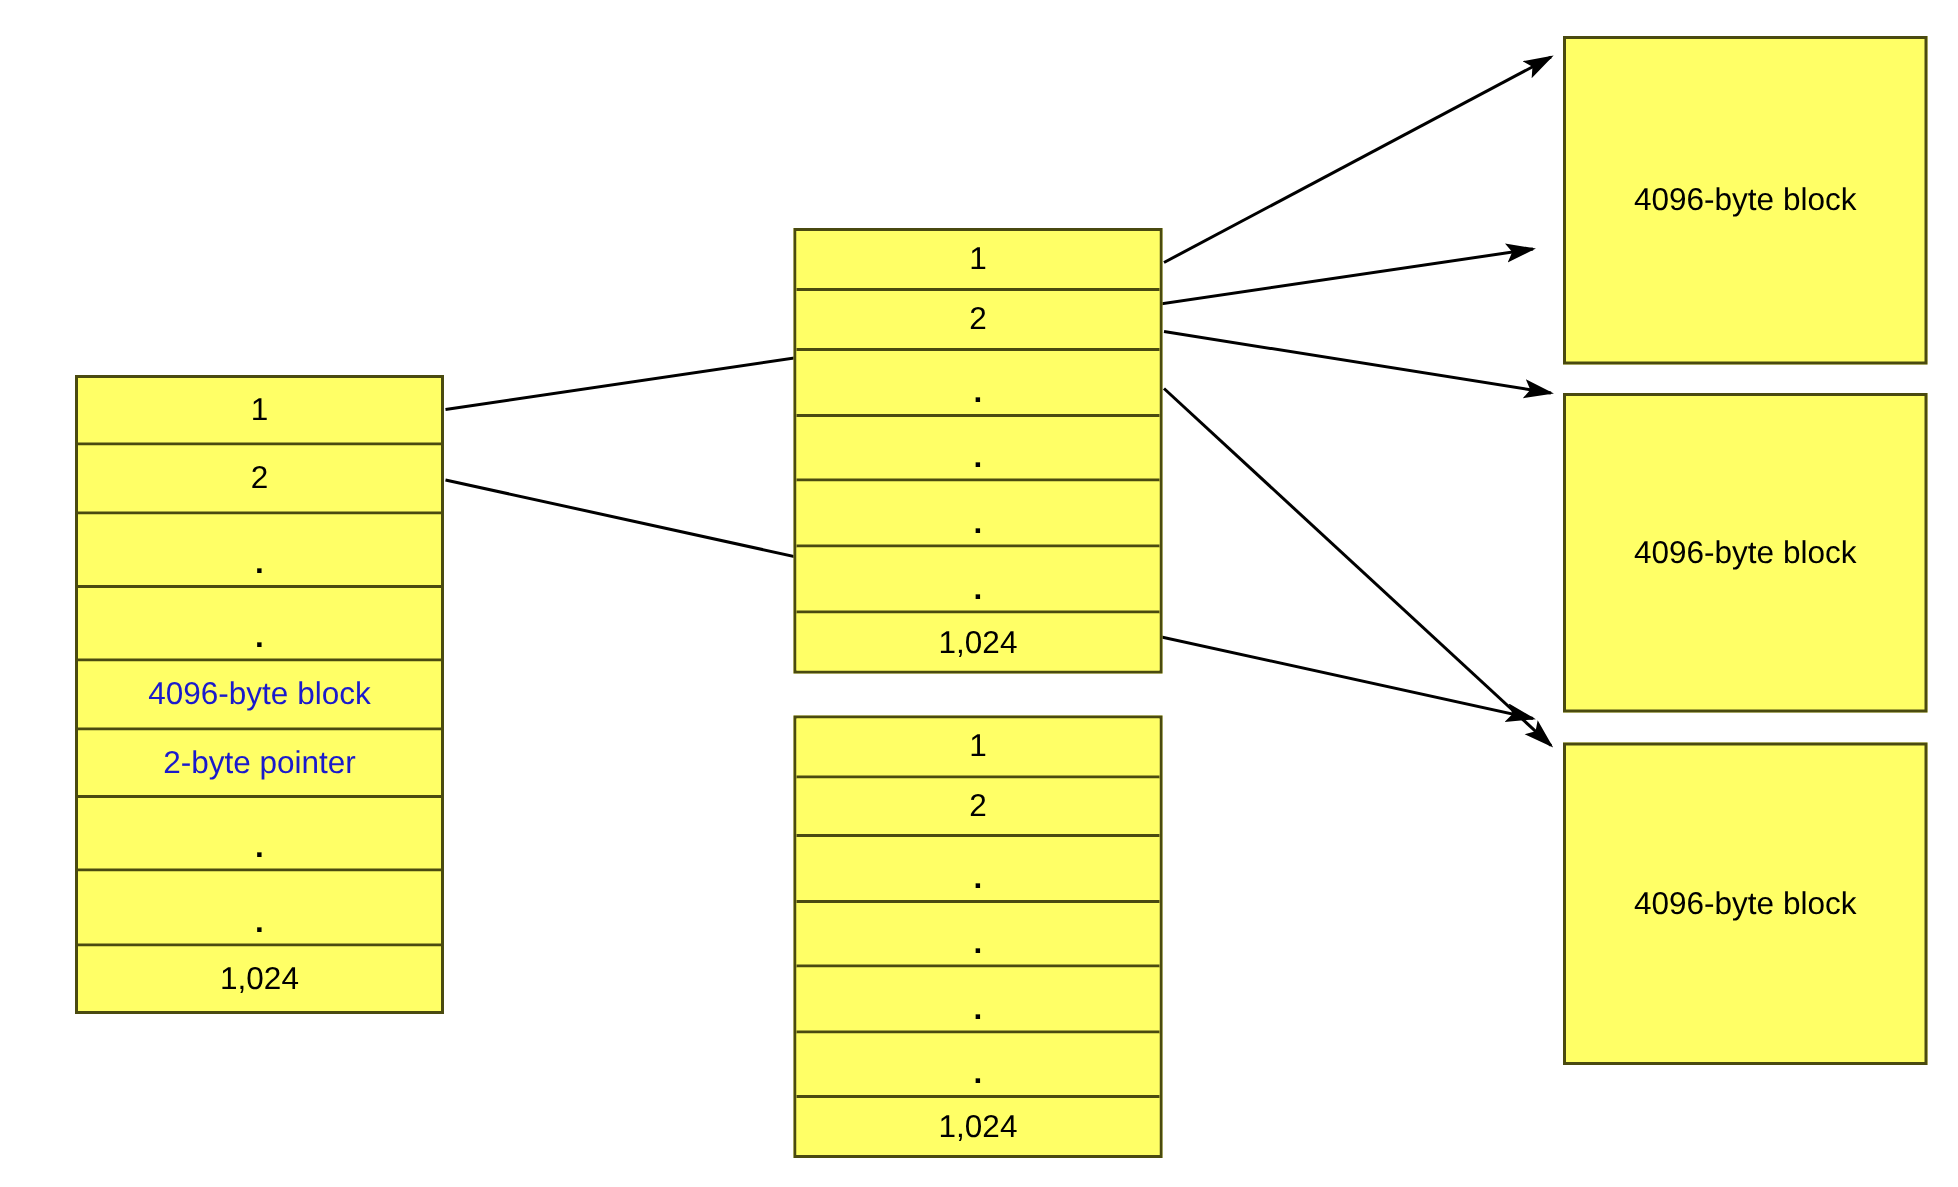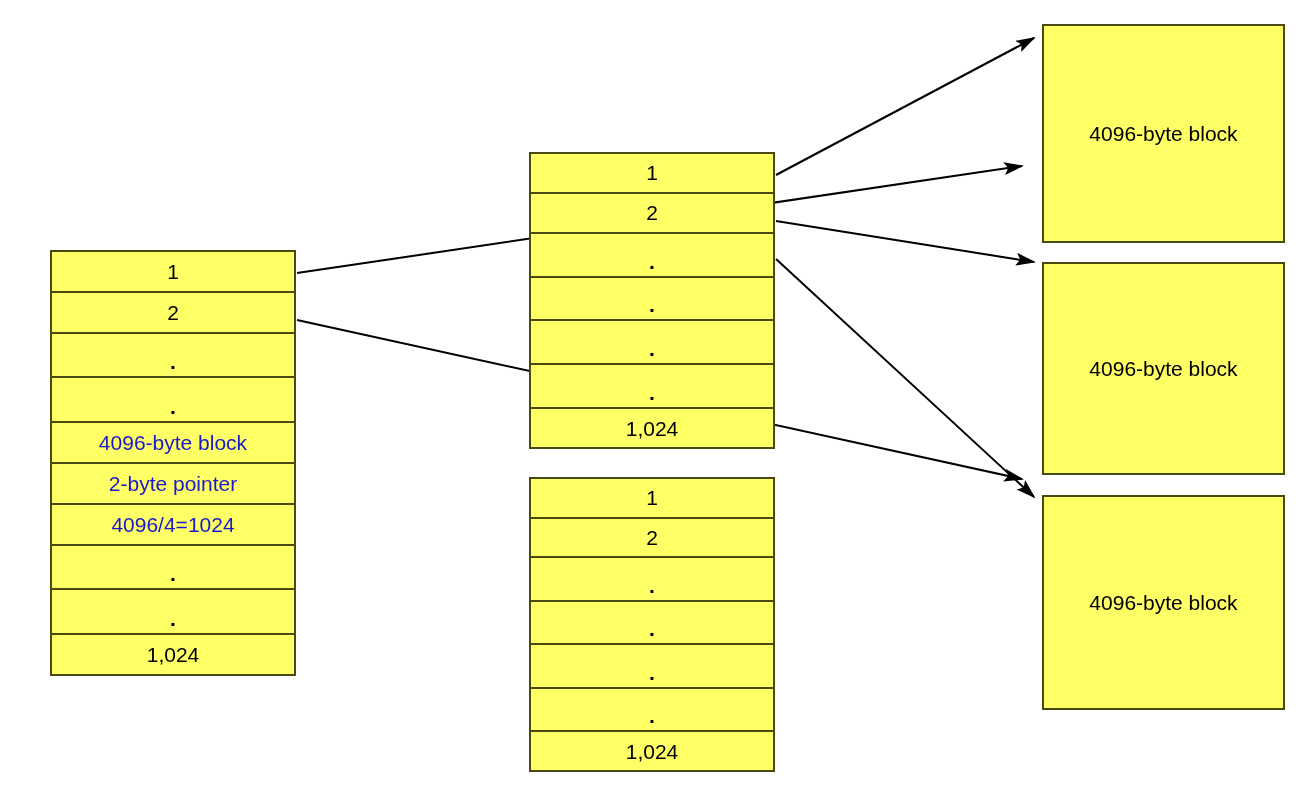--- a/index.html
+++ b/index.html
@@ -102,23 +102,20 @@
       </div>
       <div class="row dot">
         <span>.</span>
       </div>
       <div class="row blue">
         <span>4096-byte block</span>
       </div>
       <div class="row blue">
         <span>2-byte pointer</span>
       </div>
-      <div class="row blue">
-        <span>4096/4=1024</span>
-      </div>
       <div class="row dot">
         <span>.</span>
       </div>
       <div class="row dot">
         <span>.</span>
       </div>
       <div class="row">
         <span>1,024</span>
       </div>
     </div>

